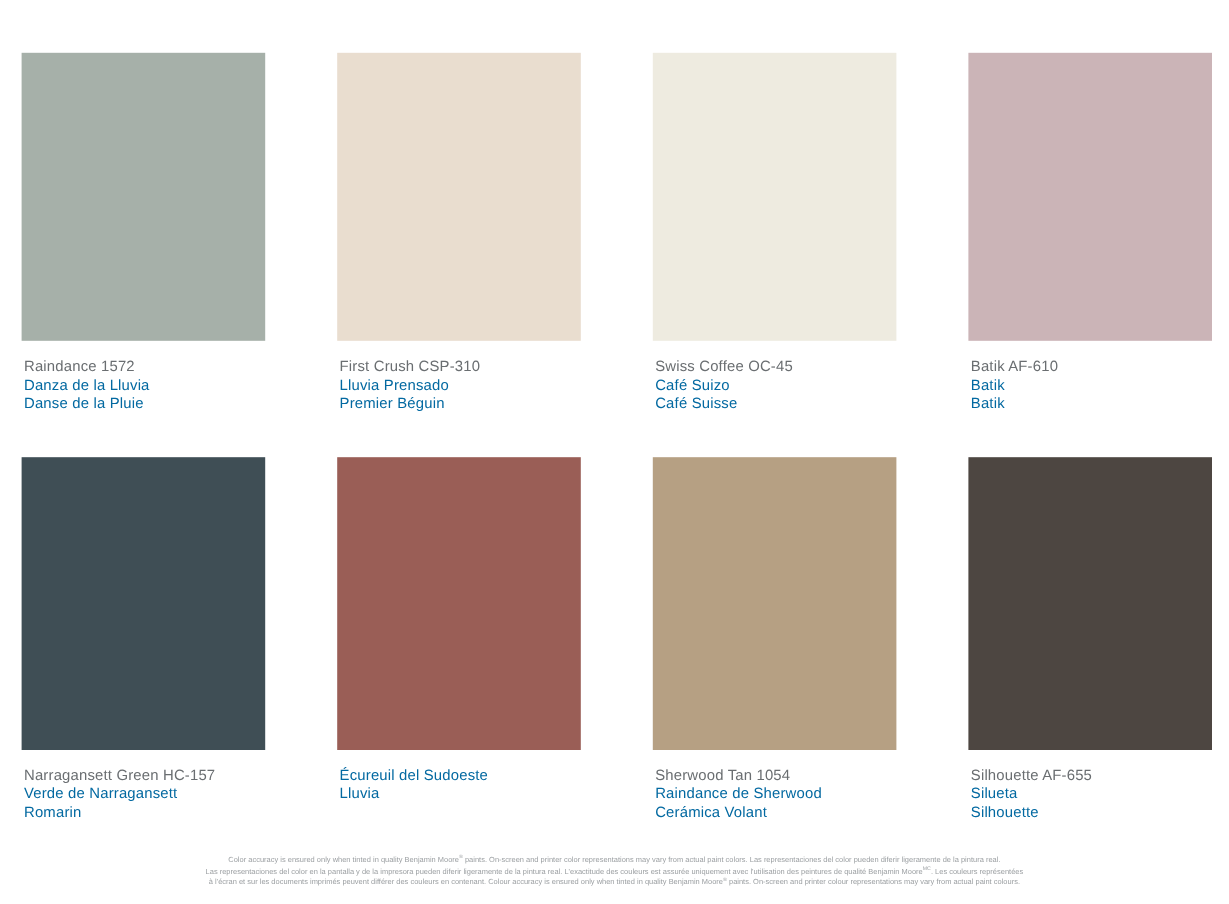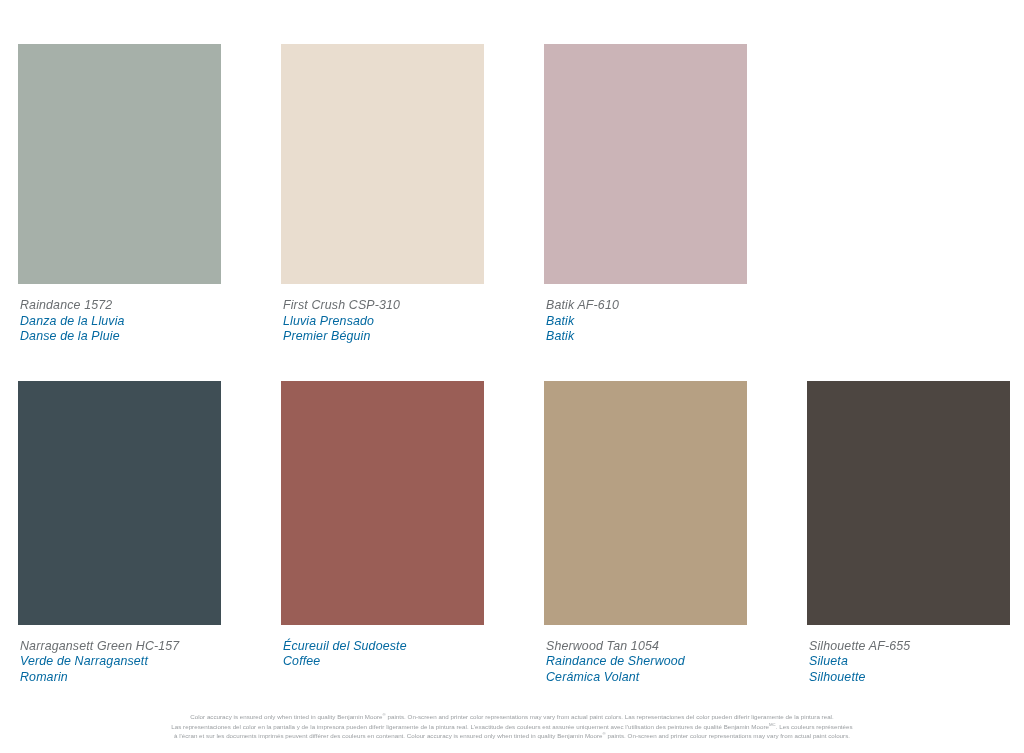--- a/index.html
+++ b/index.html
@@ -28,21 +28,20 @@
     top: 44px;
     width: 988px;
     display: grid;
     grid-template-columns: repeat(4, 203px);
     column-gap: 60px;
     row-gap: 0;
   }
   .swatch-cell {
     width: 224px;
     margin-bottom: 0;
-    font-style: italic;
   }
   .swatch-chip {
     width: 203px;
     height: 240px;
     display: block;
   }
   .swatch-cell.tall .swatch-chip {
     height: 244px;
   }
   .labels {
@@ -102,20 +101,28 @@
 
     <div class="swatch-cell">
       <div class="swatch-chip" style="background-color: rgb(233, 221, 207);"></div>
       <div class="labels">
         <div class="label-line name">First Crush CSP-310</div>
         <div class="label-line">Lluvia Prensado</div>
         <div class="label-line">Premier Béguin</div>
       </div>
     </div>
 
+    <div class="swatch-cell">
+      <div class="swatch-chip" style="background-color: rgb(238, 235, 224);"></div>
+      <div class="labels">
+        <div class="label-line name">Swiss Coffee OC-45</div>
+        <div class="label-line">Café Suizo</div>
+        <div class="label-line">Café Suisse</div>
+      </div>
+    </div>
 
     <div class="swatch-cell">
       <div class="swatch-chip" style="background-color: rgb(203, 180, 183);"></div>
       <div class="labels">
         <div class="label-line name">Batik AF-610</div>
         <div class="label-line">Batik</div>
         <div class="label-line">Batik</div>
       </div>
     </div>
 
@@ -127,21 +134,21 @@
         <div class="label-line name">Narragansett Green HC-157</div>
         <div class="label-line">Verde de Narragansett</div>
         <div class="label-line">Romarin</div>
       </div>
     </div>
 
     <div class="swatch-cell tall">
       <div class="swatch-chip" style="background-color: rgb(154, 94, 86);"></div>
       <div class="labels">
         <div class="label-line">Écureuil del Sudoeste</div>
-        <div class="label-line">Coffee</div>
+        <div class="label-line">Lluvia</div>
       </div>
     </div>
 
     <div class="swatch-cell tall">
       <div class="swatch-chip" style="background-color: rgb(182, 160, 131);"></div>
       <div class="labels">
         <div class="label-line name">Sherwood Tan 1054</div>
         <div class="label-line">Raindance de Sherwood</div>
         <div class="label-line">Cerámica Volant</div>
       </div>

